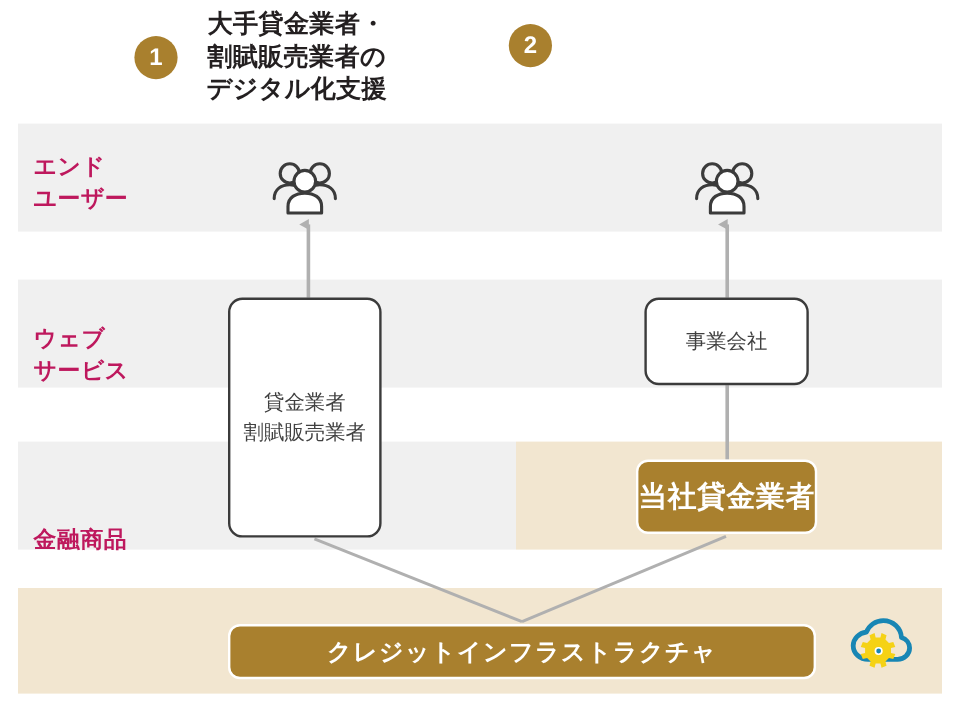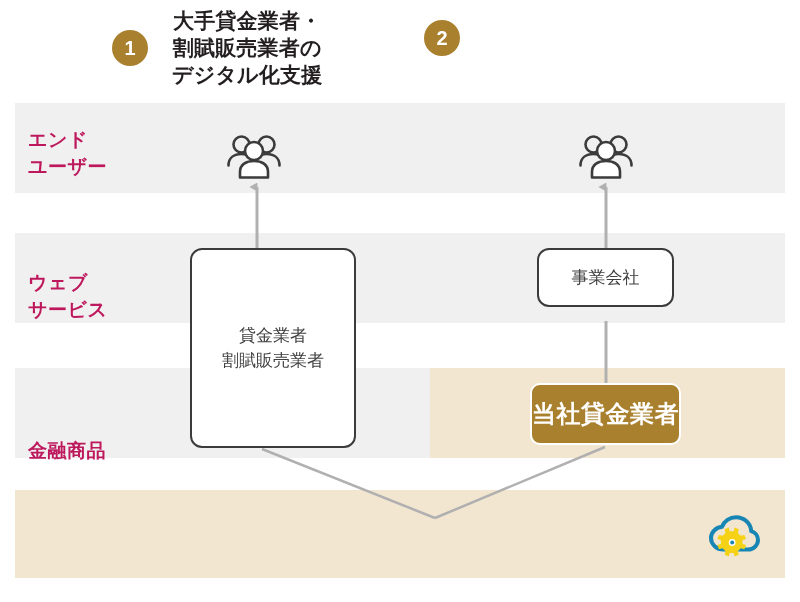--- a/index.html
+++ b/index.html
@@ -114,31 +114,31 @@
     background: #a9802e;
     border: 2px solid #ffffff;
     border-radius: 10px;
     color: #ffffff;
     font-weight: bold;
   }
 
   #node-lender {
     left: 190px;
     top: 248px;
-    width: 166px;
+    width: 128px;
     height: 200px;
     font-size: 17px;
     line-height: 1.5;
     white-space: pre-line;
   }
   #node-business {
     left: 537px;
     top: 248px;
     width: 137px;
-    height: 59px;
+    height: 73px;
     font-size: 17px;
   }
   #node-ourlender {
     left: 530px;
     top: 383px;
     width: 151px;
     height: 62px;
     font-size: 24px;
     letter-spacing: 0.5px;
   }
@@ -215,20 +215,21 @@
     <line x1="605" y1="447" x2="435" y2="518" stroke="#b0b0b0" stroke-width="2.5"></line>
   </svg>
 
   <div class="node node-white" id="node-lender">貸金業者
 割賦販売業者</div>
 
   <div class="node node-white" id="node-business">事業会社</div>
 
   <div class="node node-gold" id="node-ourlender">当社貸金業者</div>
 
+  <div class="node node-gold" id="node-infra">クレジットインフラストラクチャ</div>
 
   <svg class="people-icon" id="icon-people-1" viewBox="0 0 56 48">
     <g fill="none" stroke="#3b3b3b" stroke-width="2.6" stroke-linejoin="round" stroke-linecap="round">
       <circle cx="15.5" cy="12.5" r="8"></circle>
       <path d="M2.5 33.5 C2.5 25.5 8.5 22 15.5 22 C19 22 22 22.9 24.3 24.5"></path>
       <circle cx="40.5" cy="12.5" r="8"></circle>
       <path d="M53.5 33.5 C53.5 25.5 47.5 22 40.5 22 C37 22 34 22.9 31.7 24.5"></path>
     </g>
     <g fill="#ffffff" stroke="#3b3b3b" stroke-width="2.6" stroke-linejoin="round" stroke-linecap="round">
       <circle cx="28" cy="19" r="9"></circle>

